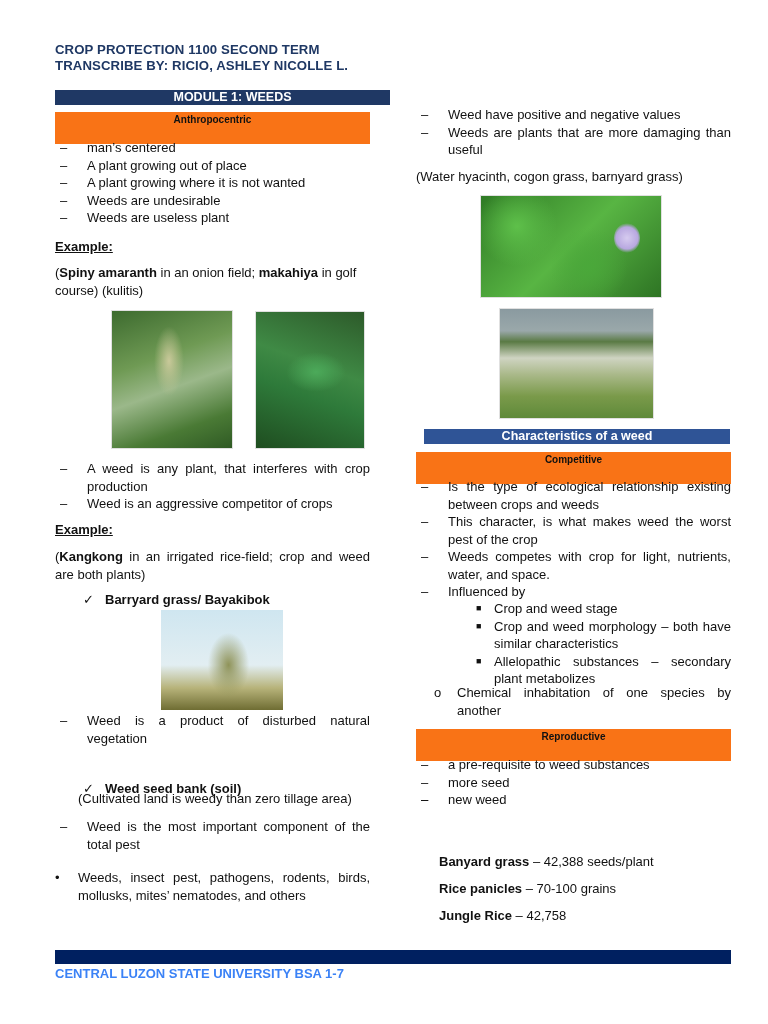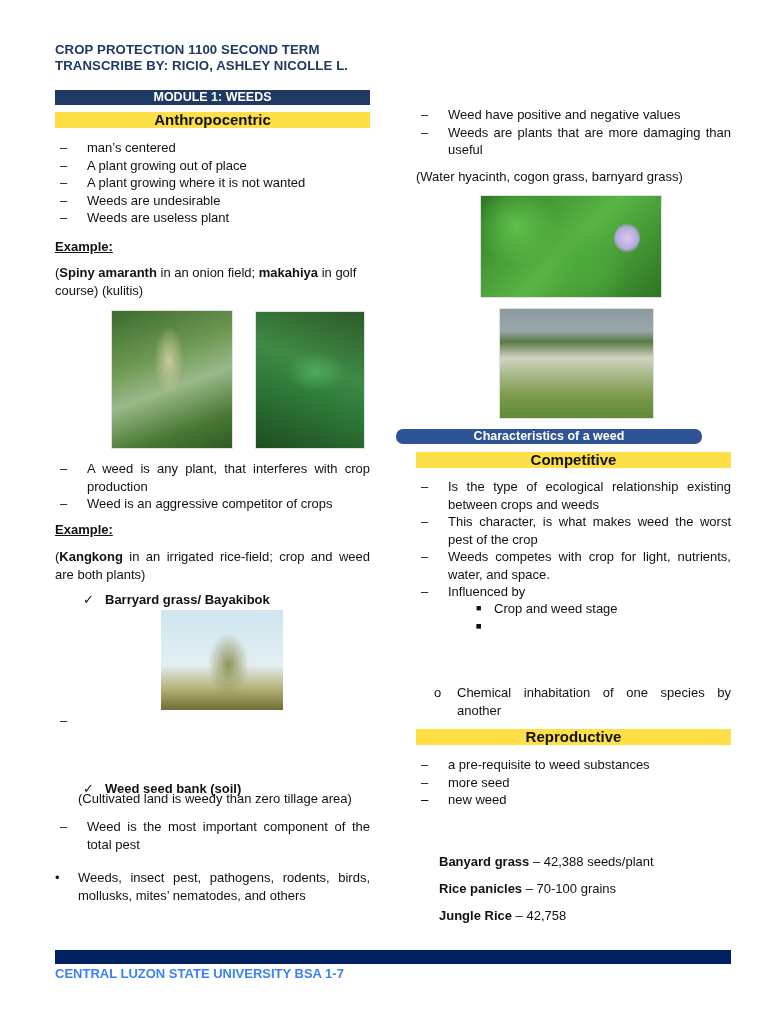--- a/index.html
+++ b/index.html
@@ -4,22 +4,22 @@
 <style>
   html, body { margin: 0; padding: 0; background: #ffffff; }
   body { width: 768px; height: 1024px; position: relative; overflow: hidden;
          font-family: "Liberation Sans", sans-serif; color: #111; font-size: 13px; }
   .hdr { position: absolute; left: 55px; top: 42px; color: #1f3864; font-weight: bold;
          font-size: 13.2px; line-height: 16px; letter-spacing: 0.1px; }
   .bar-dark { background: #1f3864; color: #fff; font-weight: bold; text-align: center;
               height: 15px; line-height: 15px; font-size: 12.5px; }
   .bar-mid { background: #2f5496; color: #fff; font-weight: bold; text-align: center;
              height: 15px; line-height: 15px; font-size: 12.5px; }
-  .bar-light { background: #fde047; color: #111; font-weight: bold; text-align: center;
-               height: 16px; line-height: 16px; font-size: 15px; }
+  .bar-light { background: #f97316; color: #111; font-weight: bold; text-align: center;
+               height: 32px; line-height: 16px; font-size: 10px; }
   .abs { position: absolute; }
   ul.dash { list-style: none; margin: 0; padding: 0; }
   ul.dash li { position: relative; padding-left: 32px; line-height: 17.5px; text-align: justify; }
   ul.dash li .mk { position: absolute; left: 5px; top: 0; }
   .sq li { padding-left: 78px !important; }
   .sq li .mk { left: 60px !important; font-size: 9px; }
   p { margin: 0; line-height: 17.5px; }
   .u { text-decoration: underline; font-weight: bold; }
   .chk { position: relative; padding-left: 50px; font-weight: bold; line-height: 17px; }
   .chk .mk { position: absolute; left: 28px; font-weight: normal; }
@@ -28,21 +28,21 @@
   .footer-text { position: absolute; left: 55px; top: 966px; color: #3b82f6; font-weight: bold; font-size: 13px; }
 </style>
 </head>
 <body>
 
 <div class="hdr">
   <div>CROP PROTECTION 1100 SECOND TERM</div>
   <div>TRANSCRIBE BY: RICIO, ASHLEY NICOLLE L.</div>
 </div>
 
-<div class="bar-dark abs" style="left:55px; top:90px; width:315px;">MODULE 1: WEEDS</div>
+<div class="bar-dark abs" style="left:55px; top:90px; width:315px;padding-left:20px;">MODULE 1: WEEDS</div>
 <div class="bar-light abs" style="left:55px; top:112px; width:315px;">Anthropocentric</div>
 
 <ul class="dash abs" style="left:55px; top:139px; width:315px;">
   <li><span class="mk">–</span><span>man’s centered</span></li>
   <li><span class="mk">–</span><span>A plant growing out of place</span></li>
   <li><span class="mk">–</span><span>A plant growing where it is not wanted</span></li>
   <li><span class="mk">–</span><span>Weeds are undesirable</span></li>
   <li><span class="mk">–</span><span>Weeds are useless plant</span></li>
 </ul>
 
@@ -64,21 +64,21 @@
 <p class="abs u" style="left:55px; top:521px;">Example:</p>
 <p class="abs" style="left:55px; top:548px; width:315px; text-align:justify;"><span>(</span><b>Kangkong</b><span> in an irrigated rice-field; crop and weed are both plants)</span></p>
 
 <div class="chk abs" style="left:55px; top:591px; width:315px;"><span class="mk">✓</span><span>Barryard grass/ Bayakibok</span></div>
 
 <div class="img" style="left:161px; top:610px; width:122px; height:100px; background:linear-gradient(180deg,#cfe6f0 0%,#e2eef2 55%,#b7b37a 78%,#6f6d33 100%); border:none;">
   <div style="position:absolute;left:45px;top:20px;width:45px;height:70px;background:radial-gradient(ellipse,#8f9359 0%,transparent 65%);"></div>
 </div>
 
 <ul class="dash abs" style="left:55px; top:712px; width:315px;">
-  <li style="text-align:justify; text-align-last:justify;"><span class="mk">–</span></li>
+  <li style="text-align:justify; text-align-last:justify;"><span class="mk">–</span><span>Weed is a product of disturbed natural vegetation</span></li>
 </ul>
 
 <div class="chk abs" style="left:55px; top:763px; width:315px;"><span class="mk">✓</span><span>Weed seed bank (soil)</span></div>
 
 <p class="abs" style="left:78px; top:790px;">(Cultivated land is weedy than zero tillage area)</p>
 
 <ul class="dash abs" style="left:55px; top:818px; width:315px;">
   <li><span class="mk">–</span><span>Weed is the most important component of the total pest</span></li>
 </ul>
 
@@ -92,34 +92,34 @@
 </ul>
 
 <p class="abs" style="left:416px; top:168px;">(Water hyacinth, cogon grass, barnyard grass)</p>
 
 <div class="img" style="left:480px; top:195px; width:180px; height:101px; background:radial-gradient(circle at 20% 30%,#5ec04a 0%,transparent 25%),radial-gradient(circle at 60% 70%,#4aa83a 0%,transparent 30%),linear-gradient(135deg,#2f7a25 0%,#58b543 50%,#2e7424 100%);">
   <div style="position:absolute;left:133px;top:27px;width:26px;height:30px;border-radius:50%;background:radial-gradient(circle,#d6cbef 0%,#b8a8e0 55%,transparent 75%);"></div>
 </div>
 
 <div class="img" style="left:499px; top:308px; width:153px; height:109px; background:linear-gradient(180deg,#8a9aa0 0%,#9aa8aa 20%,#5a7a44 30%,#cfd4c2 45%,#aab98a 60%,#7a9a4a 80%,#5f8a3a 100%);"></div>
 
-<div class="bar-mid abs" style="left:396px; top:429px; width:306px;border-radius:7px;">Characteristics of a weed</div>
+<div class="bar-mid abs" style="left:424px; top:429px; width:306px;">Characteristics of a weed</div>
 <div class="bar-light abs" style="left:416px; top:452px; width:315px;">Competitive</div>
 
 <ul class="dash abs" style="left:416px; top:478px; width:315px;">
   <li><span class="mk">–</span><span>Is the type of ecological relationship existing between crops and weeds</span></li>
   <li><span class="mk">–</span><span>This character, is what makes weed the worst pest of the crop</span></li>
   <li><span class="mk">–</span><span>Weeds competes with crop for light, nutrients, water, and space.</span></li>
   <li><span class="mk">–</span><span>Influenced by</span></li>
 </ul>
 
 <ul class="dash sq abs" style="left:416px; top:600px; width:315px;">
   <li><span class="mk">■</span><span>Crop and weed stage</span></li>
-  <li><span class="mk">■</span></li>
-  <li><span class="mk">■</span></li>
+  <li><span class="mk">■</span><span>Crop and weed morphology – both have similar characteristics</span></li>
+  <li><span class="mk">■</span><span>Allelopathic substances – secondary plant metabolizes</span></li>
 </ul>
 
 <div class="abs" style="left:416px; top:684px; width:315px; line-height:17.5px; padding-left:41px; box-sizing:border-box; text-align:justify;">
   <span style="position:absolute; left:18px;">o</span><span>Chemical inhabitation of one species by another</span>
 </div>
 
 <div class="bar-light abs" style="left:416px; top:729px; width:315px;">Reproductive</div>
 
 <ul class="dash abs" style="left:416px; top:756px; width:315px;">
   <li><span class="mk">–</span><span>a pre-requisite to weed substances</span></li>

